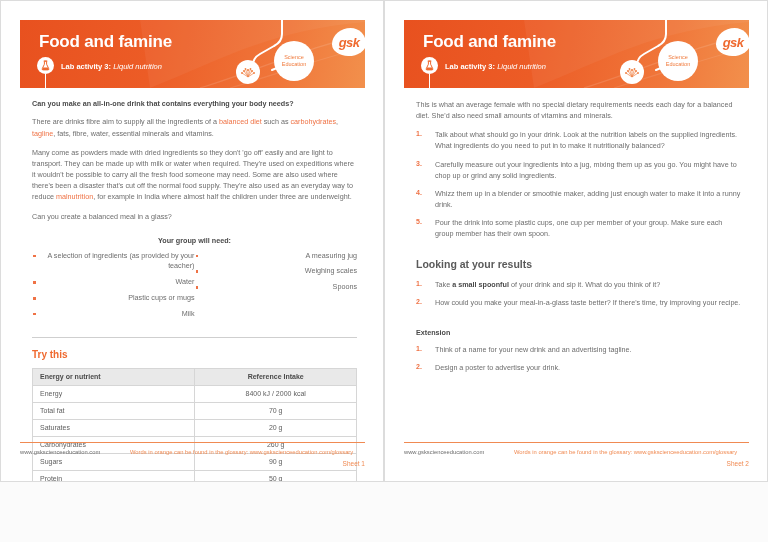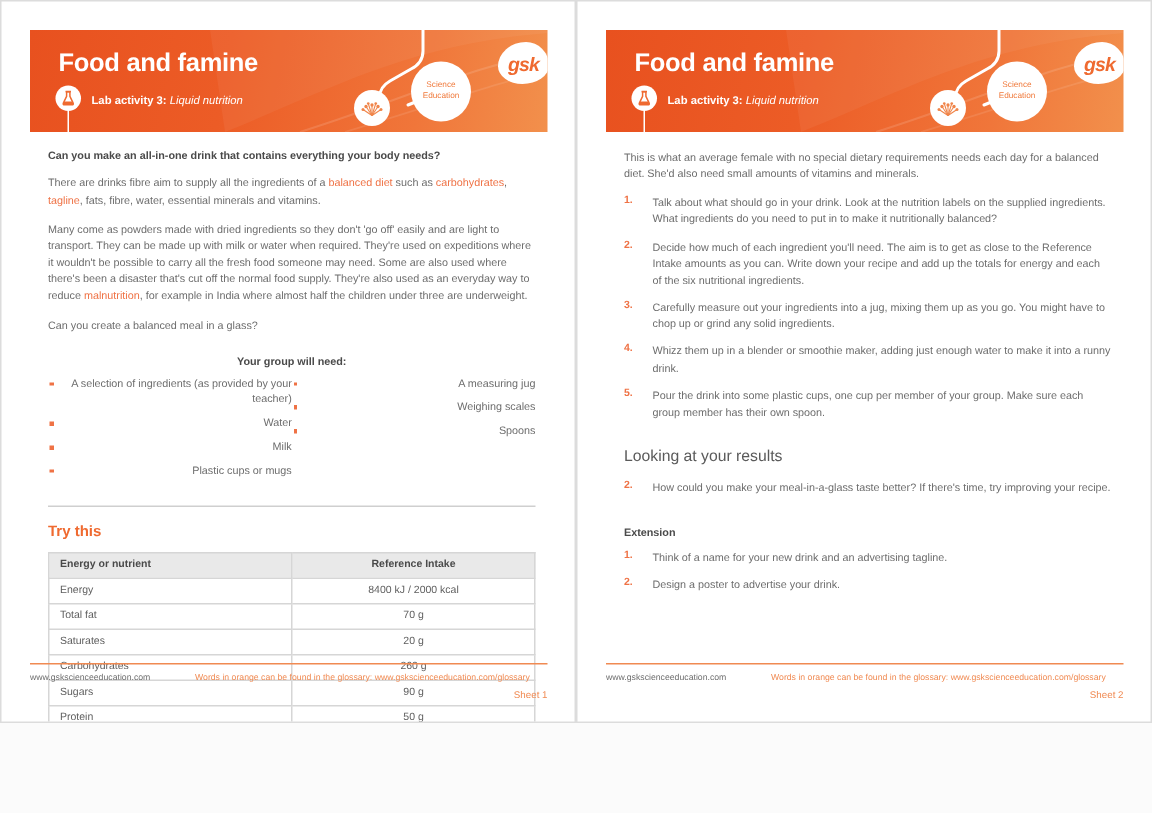--- a/index.html
+++ b/index.html
@@ -231,21 +231,21 @@
     left: 0;
     top: 0;
     color: #ef7245;
     font-weight: bold;
     font-size: 7px;
   }
   ol.numlist li b { color: #4a4a4a; font-weight: bold; }
 
   .sec-head {
     font-size: 10.5px;
-    font-weight: normal;
+    font-weight: bold;
     color: #5a5a5a;
     margin: 18px 0 9px 0;
   }
   .ext-head {
     font-size: 7.2px;
     font-weight: bold;
     color: #4a4a4a;
     margin: 20px 0 7px 0;
   }
 
@@ -357,22 +357,22 @@
 
       <p class="para">Can you create a balanced meal in a glass?</p>
 
       <div class="subhead">Your group will need:</div>
 
       <div class="cols">
         <div class="col">
           <ul class="bullets">
             <li>A selection of ingredients (as provided by your teacher)</li>
             <li>Water</li>
+            <li>Plastic cups or mugs</li>
             <li>Milk</li>
-            <li>Plastic cups or mugs</li>
           </ul>
         </div>
         <div class="col">
           <ul class="bullets">
             <li>A measuring jug</li>
             <li>Weighing scales</li>
             <li>Spoons</li>
           </ul>
         </div>
       </div>
@@ -493,40 +493,39 @@
 
     <div class="content">
       <p class="para">This is what an average female with no special dietary requirements needs each day for a balanced diet. She'd also need small amounts of vitamins and minerals.</p>
 
       <ol class="numlist">
         <li>
           <span class="num">1.</span>
           <span>Talk about what should go in your drink. Look at the nutrition labels on the supplied ingredients. What ingredients do you need to put in to make it nutritionally balanced?</span>
         </li>
         <li>
-          <span class="num">2.</span>
-          <span>Decide how much of each ingredient you'll need. The aim is to get as close to the Reference Intake amounts as you can. Write down your recipe and add up the totals for energy and each of the six nutritional ingredients.</span>
-        </li>
-        <li>
           <span class="num">3.</span>
           <span>Carefully measure out your ingredients into a jug, mixing them up as you go. You might have to chop up or grind any solid ingredients.</span>
         </li>
         <li>
           <span class="num">4.</span>
           <span>Whizz them up in a blender or smoothie maker, adding just enough water to make it into a runny drink.</span>
         </li>
         <li>
           <span class="num">5.</span>
           <span>Pour the drink into some plastic cups, one cup per member of your group. Make sure each group member has their own spoon.</span>
         </li>
       </ol>
 
       <div class="sec-head">Looking at your results</div>
 
       <ol class="numlist">
+        <li>
+          <span class="num">1.</span><span>Take </span><b>a small spoonful</b><span> of your drink and sip it. What do you think of it?</span>
+        </li>
         <li>
           <span class="num">2.</span><span>How could you make your meal-in-a-glass taste better? If there's time, try improving your recipe.</span>
         </li>
       </ol>
 
       <div class="ext-head">Extension</div>
 
       <ol class="numlist">
         <li>
           <span class="num">1.</span>

